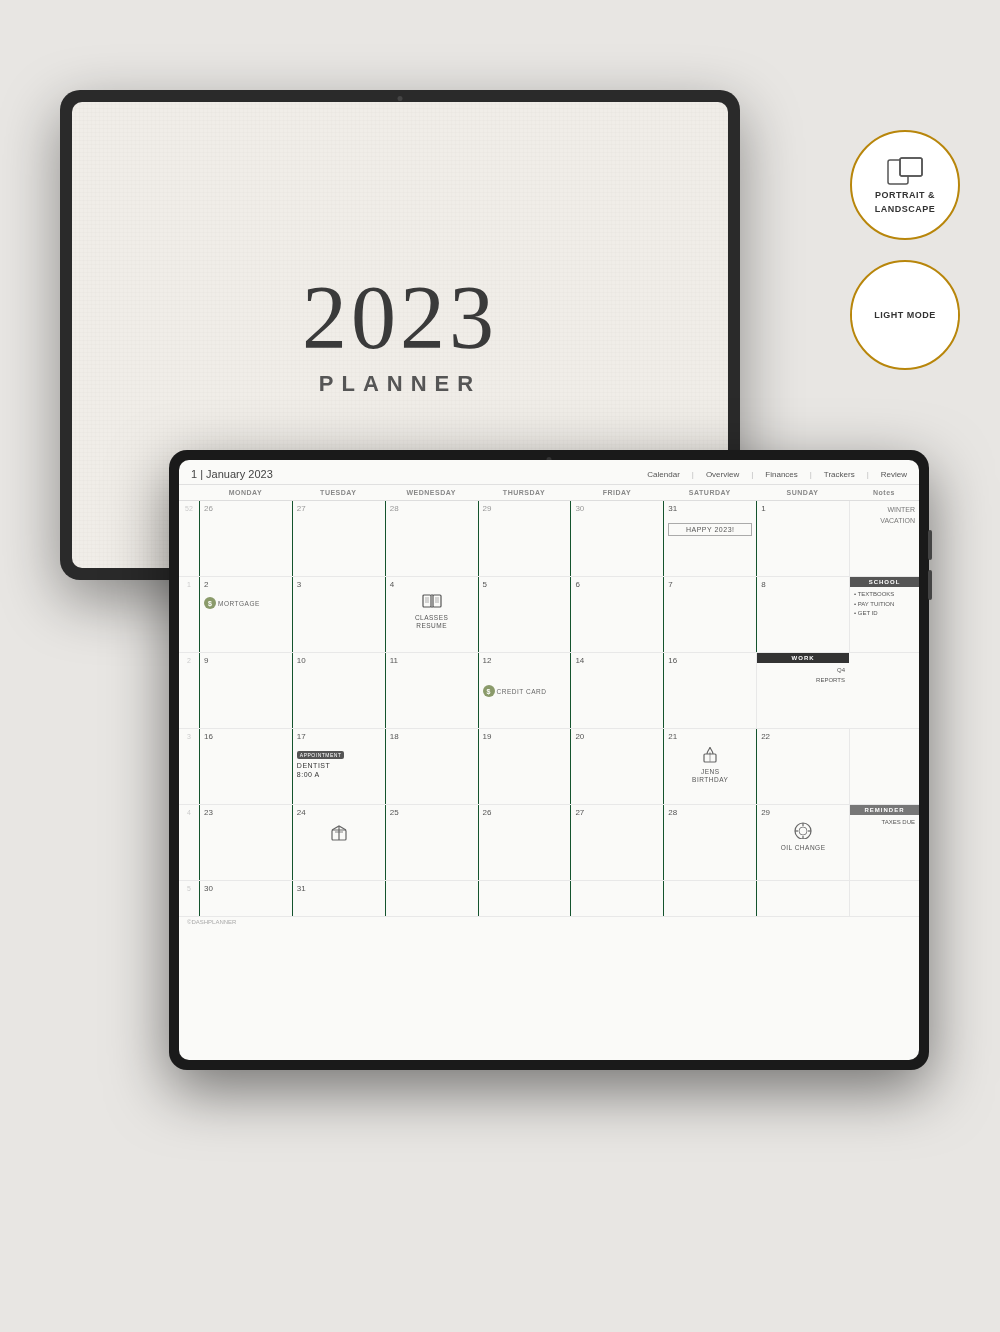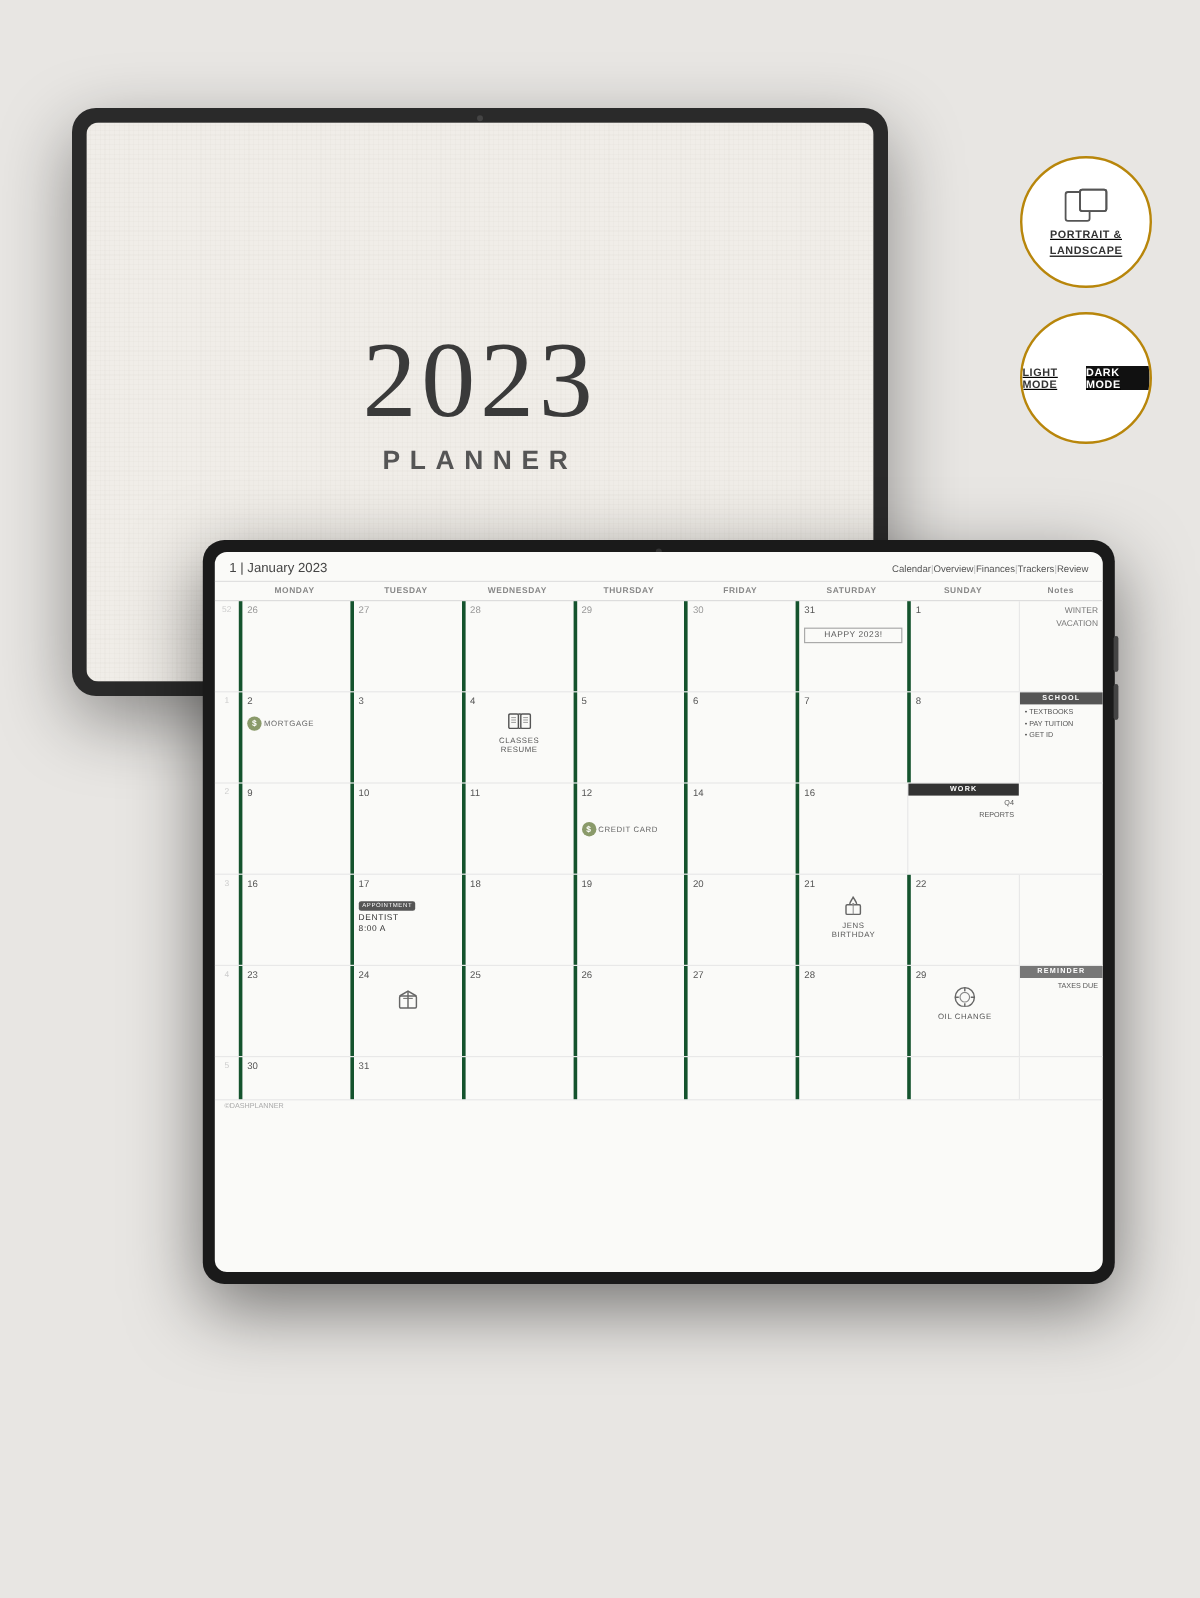--- a/index.html
+++ b/index.html
@@ -22,21 +22,20 @@
     
     .badges {
       position: absolute;
       top: 130px;
       right: 40px;
       display: flex;
       flex-direction: column;
       gap: 20px;
       align-items: center;
       z-index: 10;
-      text-decoration: underline;
     }
 
     .badge-circle {
       width: 110px;
       height: 110px;
       border-radius: 50%;
       border: 2.5px solid #b8860b;
       background: white;
       display: flex;
       flex-direction: column;
@@ -229,21 +228,21 @@
 
     .cal-month {
       font-family: Arial, sans-serif;
       font-size: 11px;
       color: #444;
       font-weight: 400;
     }
 
     .cal-nav {
       display: flex;
-      gap: 0;
+      gap: 12px;
       font-size: 8px;
       color: #555;
     }
 
     .cal-nav span {
       cursor: pointer;
       font-family: Arial, sans-serif;
     }
 
     .cal-nav .sep {
@@ -297,21 +296,21 @@
     }
 
     .week-num {
       font-size: 7px;
       color: #ccc;
       padding: 4px 2px;
       text-align: center;
     }
 
     .cal-cell {
-      border-left: 3px solid #14532d;
+      border-left: 1px solid #14532d;
       padding: 3px 4px;
       position: relative;
       min-height: 75px;
     }
 
     .cal-cell:first-of-type {
       border-left: none;
     }
 
     .day-num {
@@ -476,23 +475,20 @@
         <rect x="14" y="2" width="22" height="18" rx="2" ry="2" fill="none" stroke="#555" stroke-width="1.5"></rect>
       </svg>
     </div>
     <span class="badge-text">PORTRAIT &amp;</span>
     <span class="badge-text">LANDSCAPE</span>
   </div>
 
   <div class="badge-dark">
     <div class="top-half">
       <span>LIGHT MODE</span>
-    </div>
-    <div class="bottom-half">
-      <span>DARK MODE</span>
     </div>
   </div>
 </div>
 
 <div class="tablet-back">
   <div class="tablet-back-camera"></div>
   <div class="tablet-back-screen">
     <div class="planner-year">2023</div>
     <div class="planner-title">PLANNER</div>
   </div>

